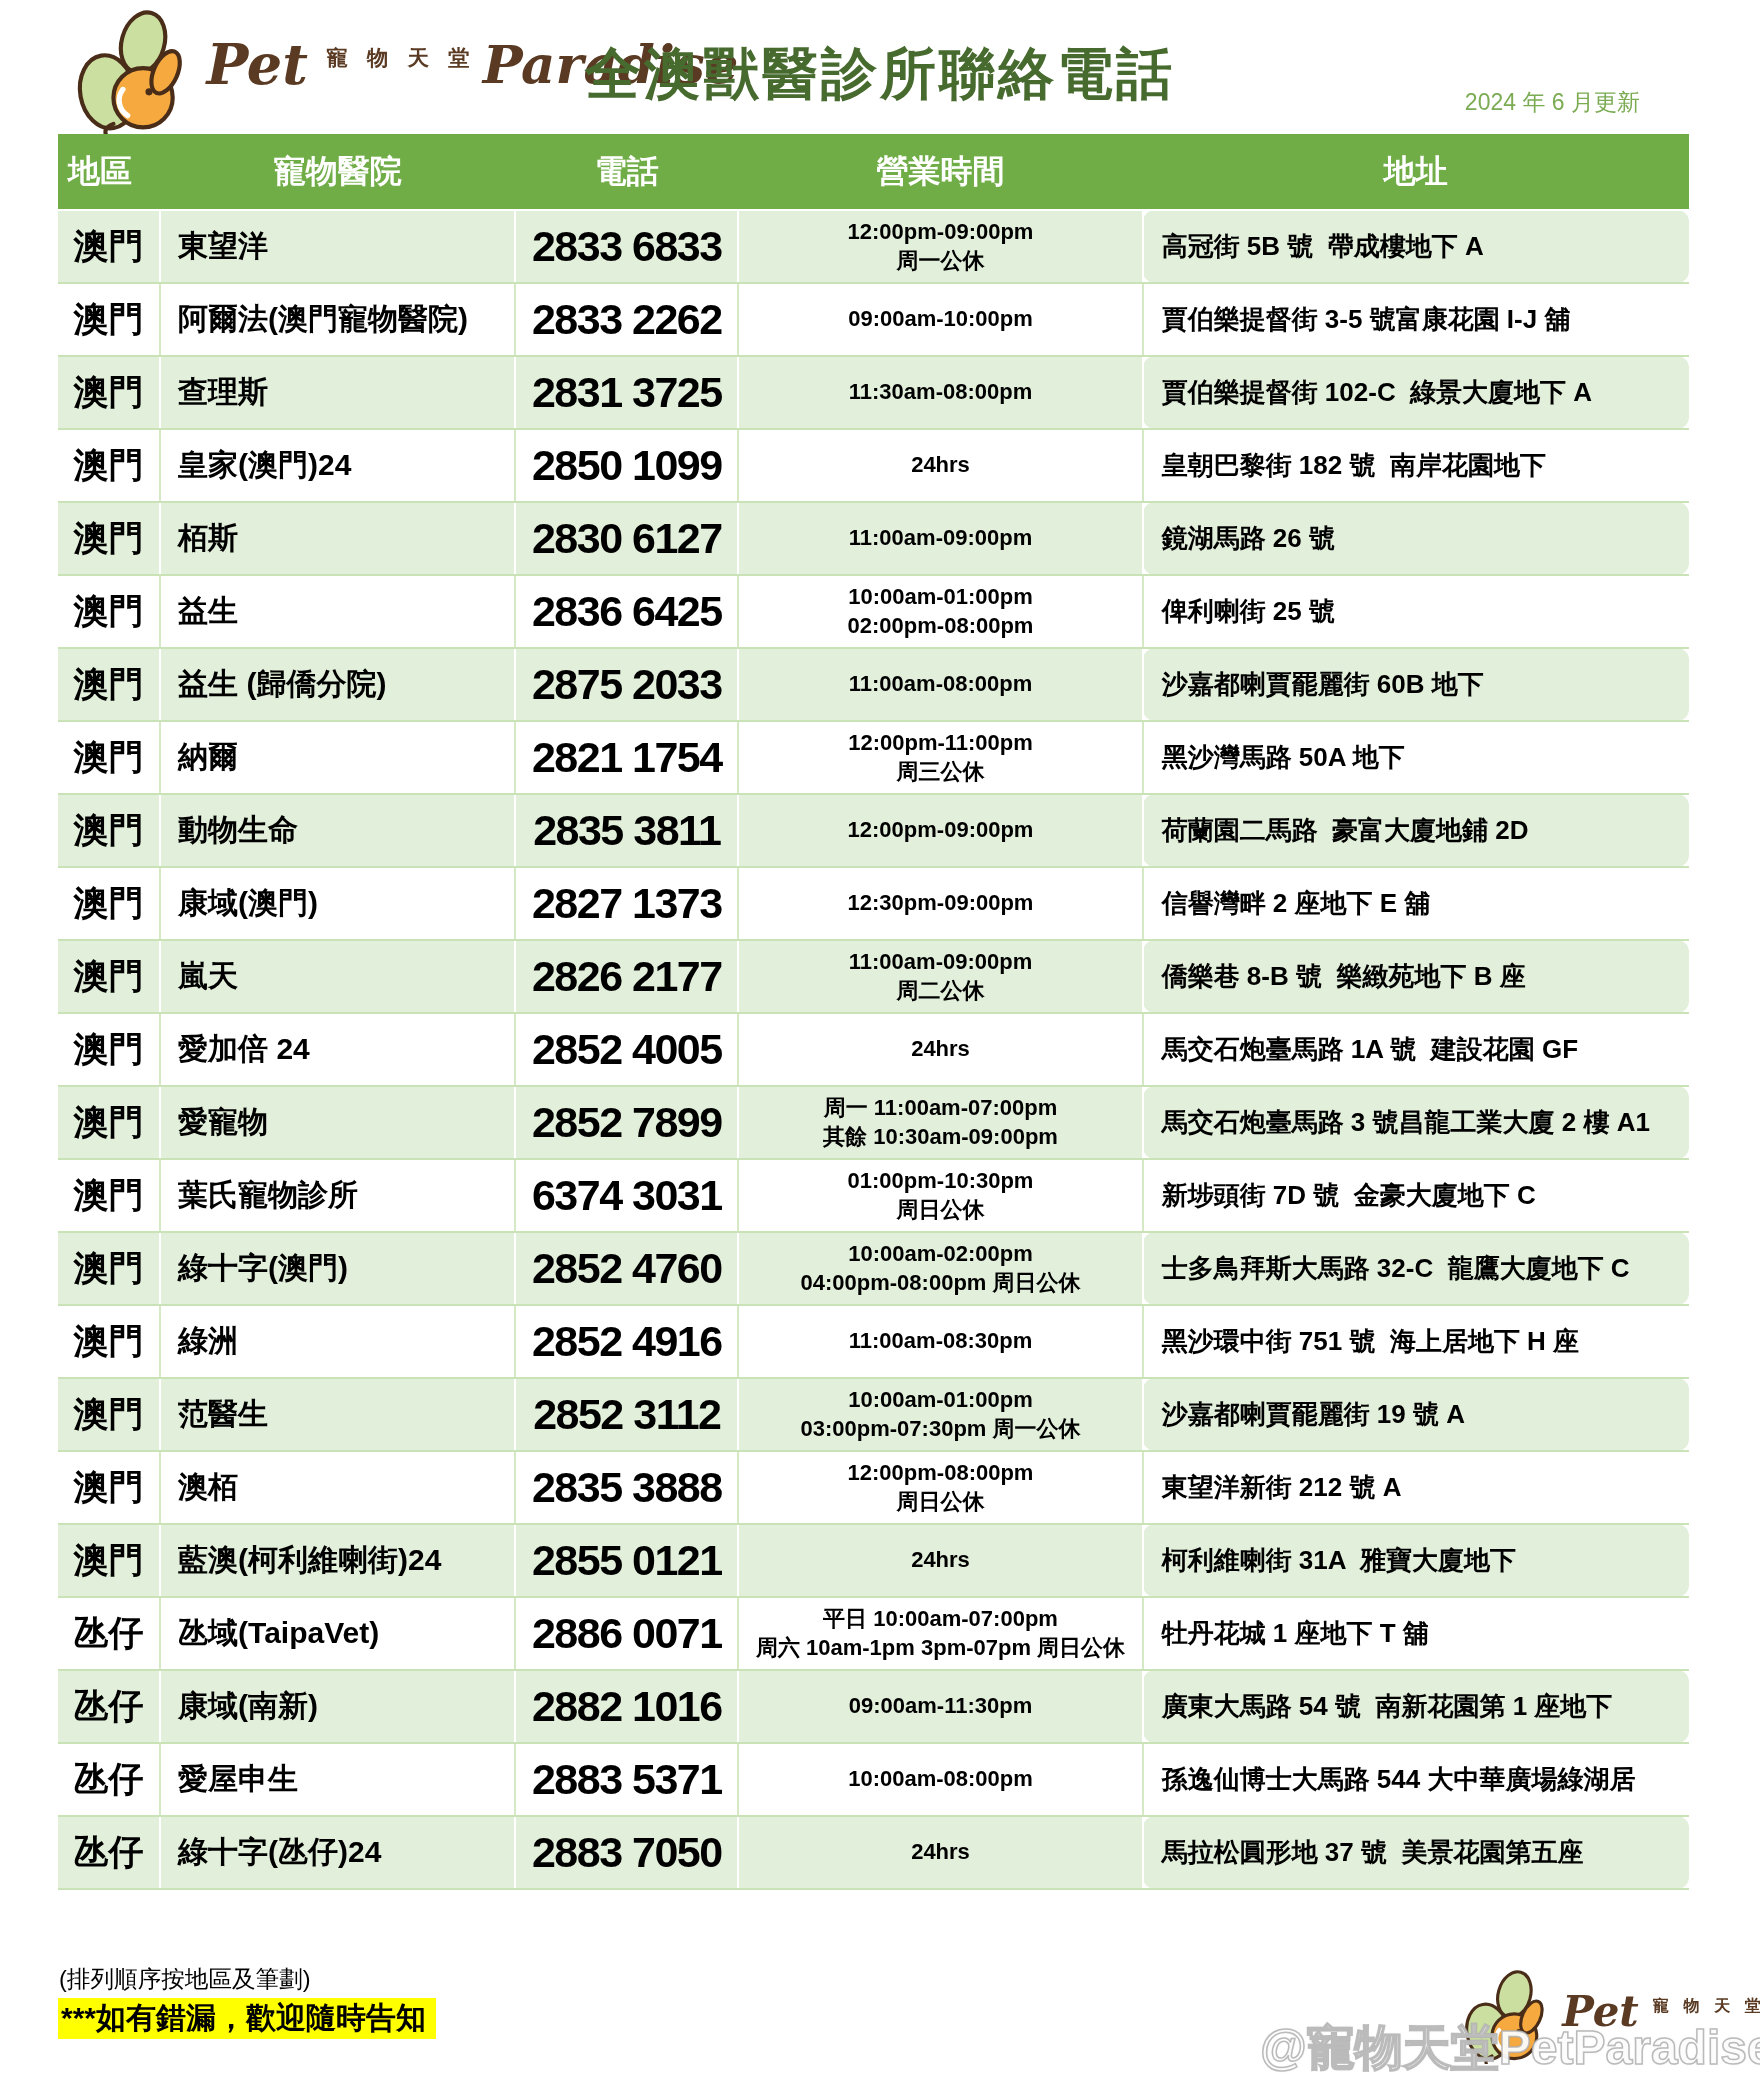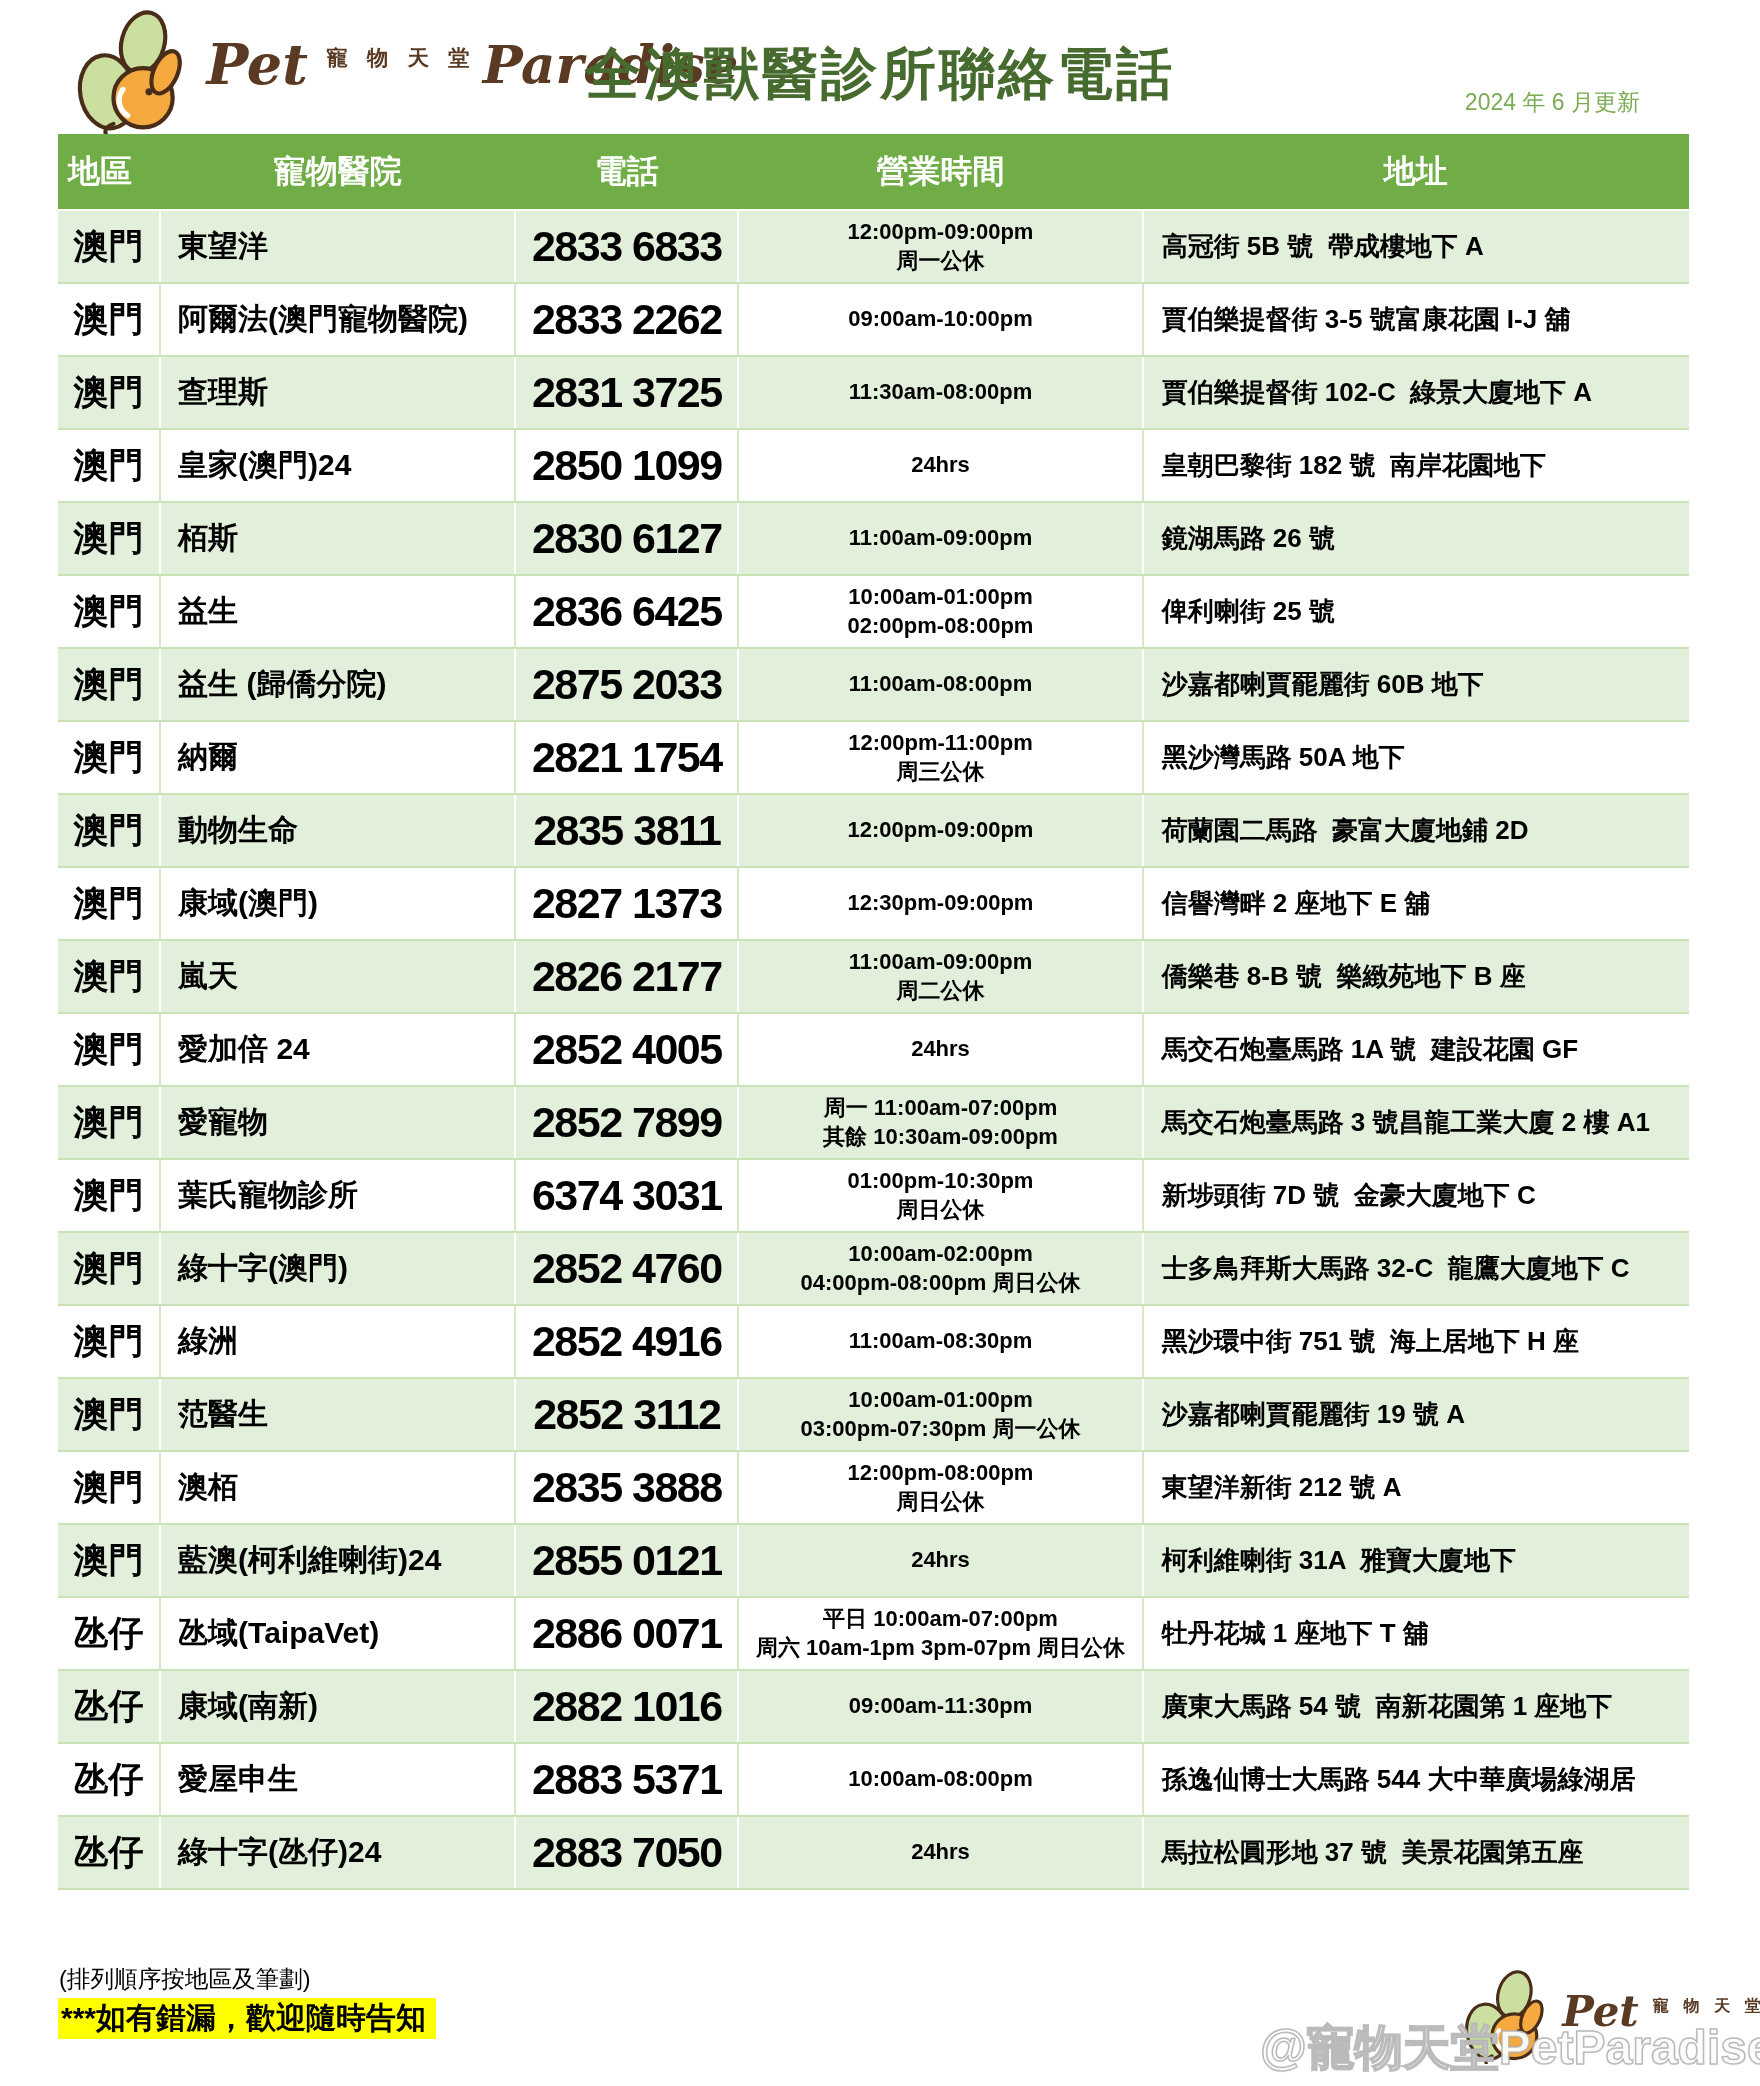--- a/index.html
+++ b/index.html
@@ -43,21 +43,21 @@
   
   table.clinics{position:absolute;left:58px;top:134px;width:1631px;
     border-collapse:collapse;table-layout:fixed;}
   table.clinics th{background:var(--header-green);color:#ffffff;
     height:76px;font-size:32px;font-weight:700;text-align:center;
     border-bottom:2.5px solid #ffffff;}
   table.clinics th.h-region{text-align:left;padding-left:10px;}
   table.clinics td{height:73px;vertical-align:middle;font-weight:700;color:#000;
     border-bottom:2.5px solid var(--grid-green);border-right:2px solid var(--grid-green-light);
     background:#ffffff;overflow:hidden;}
-  table.clinics td:last-child{border-right:none;}
+  table.clinics td:last-child{border-right:none;border-radius:12px;}
   table.clinics tr.shade td{background:var(--row-green);border-right-color:#ffffff;}
   .cell-region{text-align:center;font-size:35px;}
   .cell-name{text-align:left;padding-left:17px;font-size:30px;white-space:nowrap;}
   .cell-phone{text-align:center;font-size:43px;letter-spacing:-1.5px;}
   .cell-hours{text-align:center;font-size:22px;line-height:1.28;white-space:pre-line;}
   .cell-address{text-align:left;padding-left:18px;font-size:26px;white-space:pre-wrap;}
 
   
   .sort-note{position:absolute;left:59px;top:1963px;font-size:23.6px;
     font-weight:500;color:#000;}

